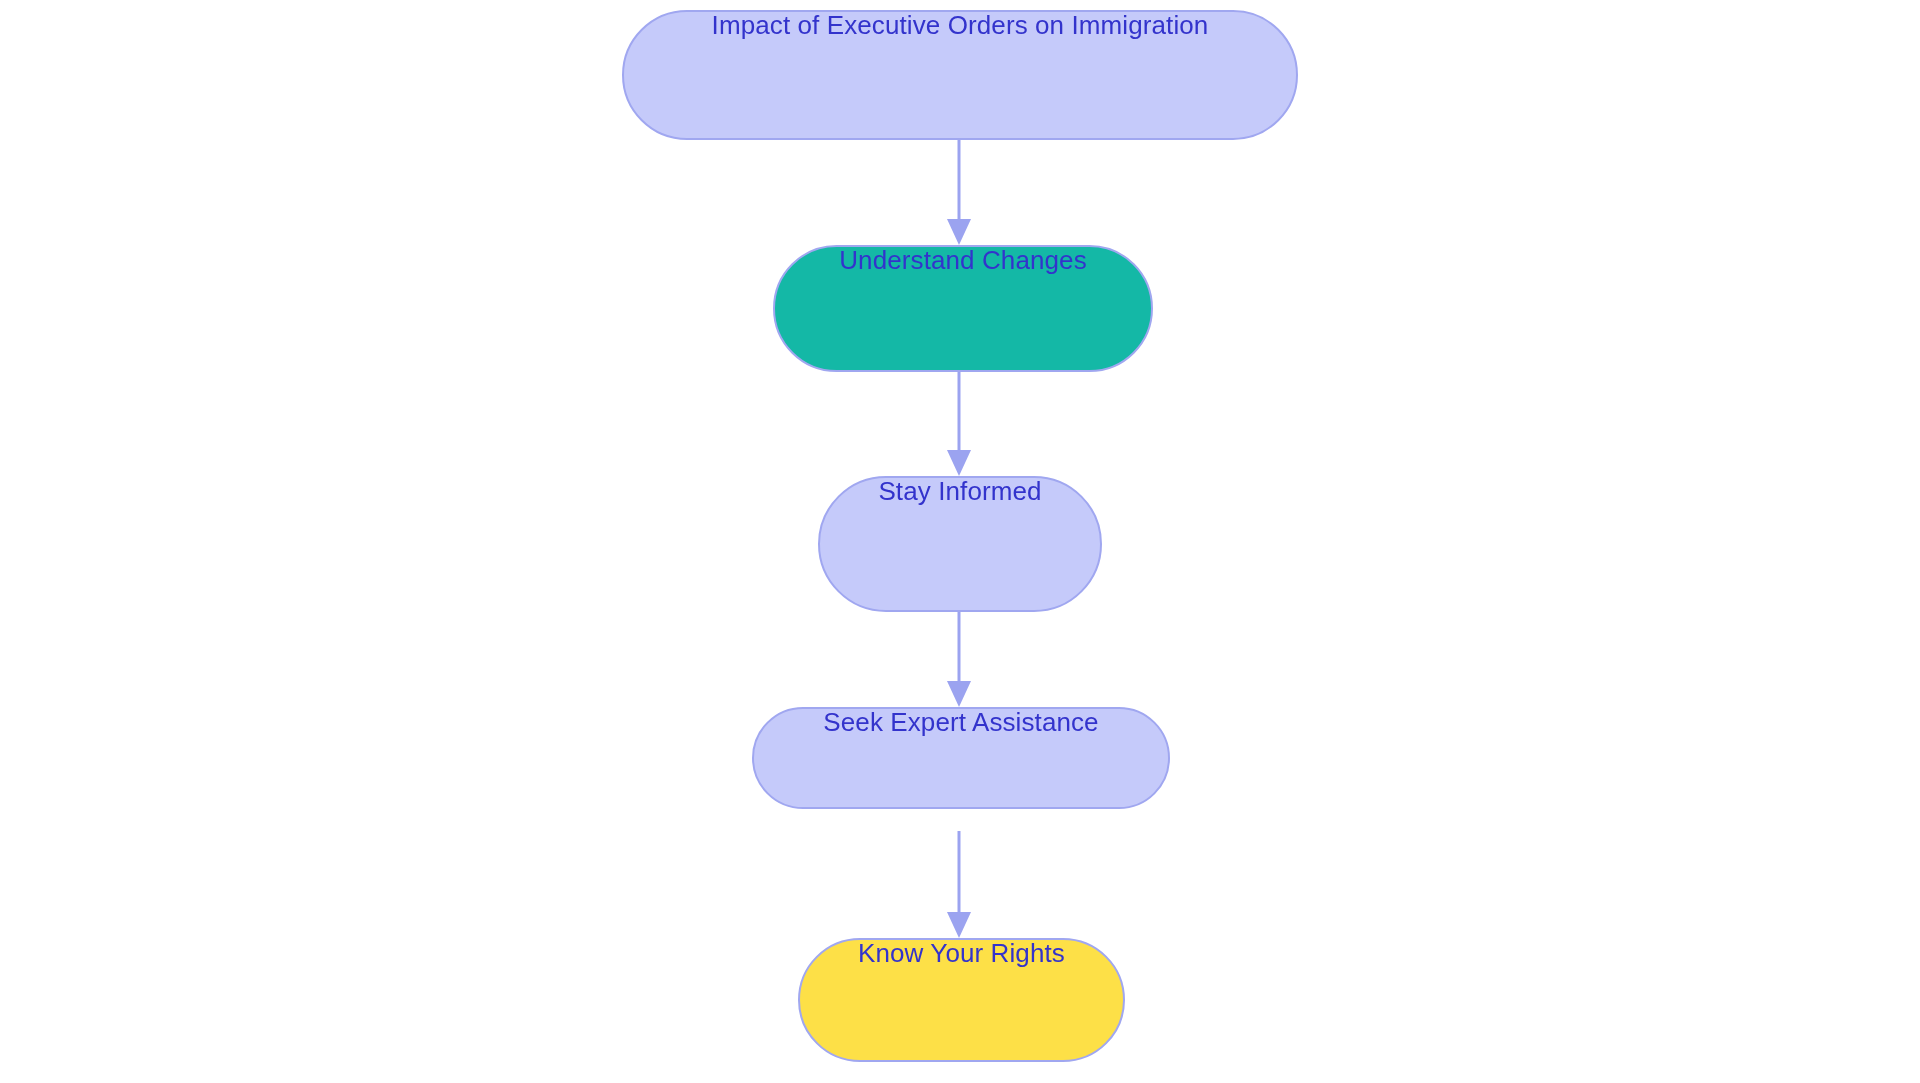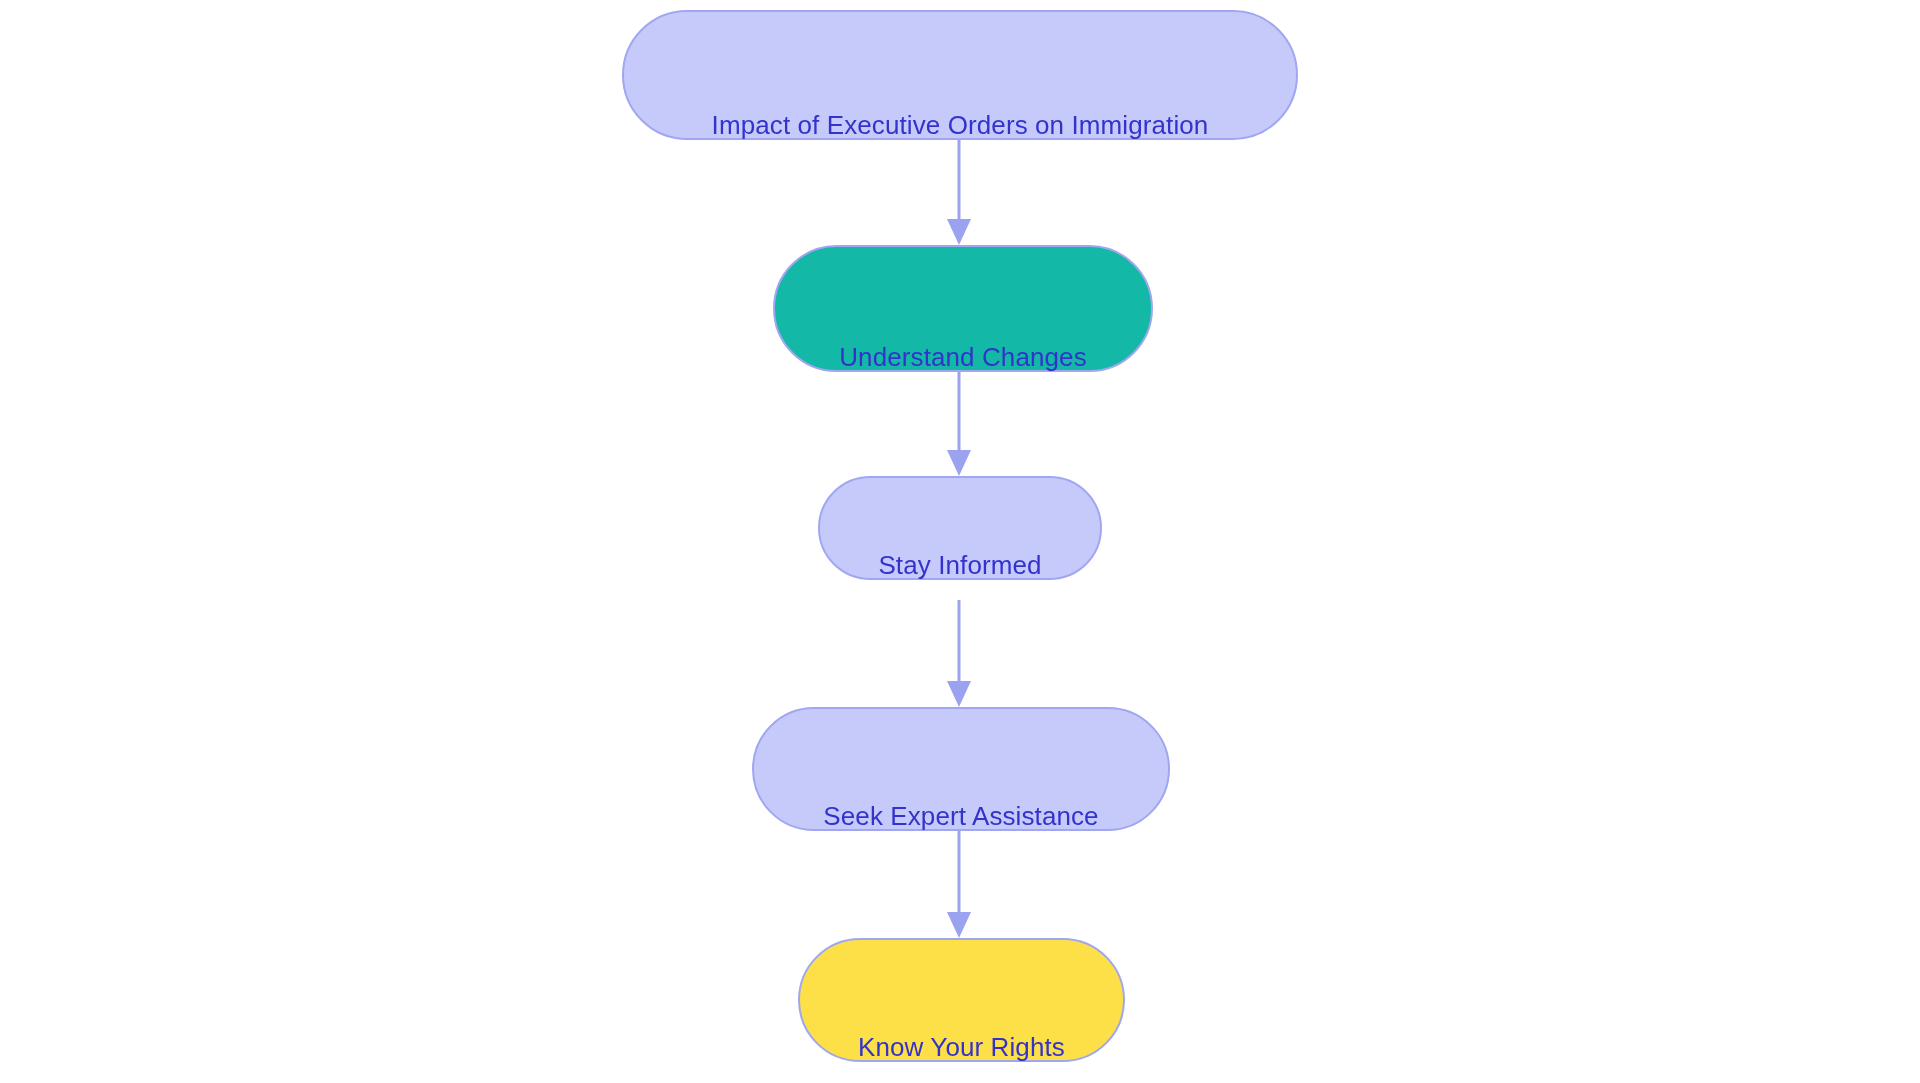--- a/index.html
+++ b/index.html
@@ -19,21 +19,21 @@
     height: 1083px;
     background: #ffffff;
   }
   .flow-node {
     position: absolute;
     box-sizing: border-box;
     background: #c5cafa;
     border: 2px solid #a0a7f0;
     border-radius: 9999px;
     display: flex;
-    align-items: flex-end;
+    align-items: flex-start;
     justify-content: center;
     color: #3333cc;
     font-size: 26px;
     font-weight: 400;
     line-height: 1;
     letter-spacing: 0.1px;
     white-space: nowrap;
     font-family: "Liberation Sans", "DejaVu Sans", sans-serif;
   }
   .node-label {
@@ -80,25 +80,25 @@
   </svg>
 
   <div class="flow-node" style="left: 622px; top: 10px; width: 676px; height: 130px; background: rgb(197, 202, 250); border-color: rgb(160, 167, 240); color: rgb(51, 51, 204);">
     <span class="node-label">Impact of Executive Orders on Immigration</span>
   </div>
 
   <div class="flow-node" style="left: 773px; top: 245px; width: 380px; height: 127px; background: #14b8a6; border-color: rgb(160, 167, 240); color: rgb(51, 51, 204);">
     <span class="node-label">Understand Changes</span>
   </div>
 
-  <div class="flow-node" style="left: 818px; top: 476px; width: 284px; height: 104px; background: rgb(197, 202, 250); border-color: rgb(160, 167, 240); color: rgb(51, 51, 204);">
+  <div class="flow-node" style="left: 818px; top: 476px; width: 284px; height: 136px; background: rgb(197, 202, 250); border-color: rgb(160, 167, 240); color: rgb(51, 51, 204);">
     <span class="node-label">Stay Informed</span>
   </div>
 
-  <div class="flow-node" style="left: 752px; top: 707px; width: 418px; height: 124px; background: rgb(197, 202, 250); border-color: rgb(160, 167, 240); color: rgb(51, 51, 204);">
+  <div class="flow-node" style="left: 752px; top: 707px; width: 418px; height: 102px; background: rgb(197, 202, 250); border-color: rgb(160, 167, 240); color: rgb(51, 51, 204);">
     <span class="node-label">Seek Expert Assistance</span>
   </div>
 
   <div class="flow-node" style="left: 798px; top: 938px; width: 327px; height: 124px; background: #fde047; border-color: rgb(160, 167, 240); color: rgb(51, 51, 204);">
     <span class="node-label">Know Your Rights</span>
   </div>
 
 </div>
 
 </body></html>

